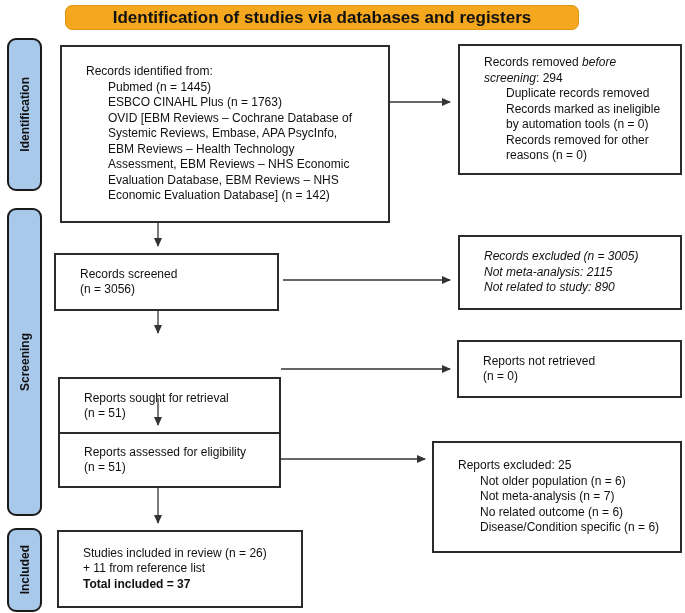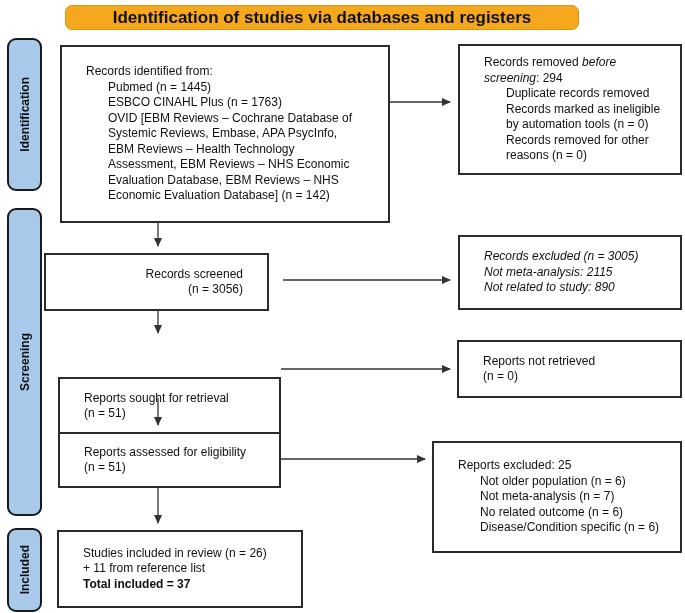--- a/index.html
+++ b/index.html
@@ -32,21 +32,21 @@
   #stage-included{top:528px;height:80px;}
   .box{
     position:absolute; background:#ffffff; border:2px solid var(--box-border);
     box-sizing:border-box; display:flex; flex-direction:column; justify-content:center;
     padding:4px 24px; font-size:12px; line-height:15.5px;
   }
   .box .line{white-space:nowrap;}
   .box .line.indent{padding-left:22px;}
   #box-records-identified{left:60px; top:45px; width:330px; height:178px;}
   #box-records-removed{left:458px; top:44px; width:224px; height:131px;}
-  #box-records-screened{left:44px; top:253px; width:225px; height:58px;align-items:flex-end;}
+  #box-records-screened{left:54px; top:253px; width:225px; height:58px;}
   #box-records-excluded{left:458px; top:235px; width:224px; height:75px;font-style:italic;}
   #box-reports-sought{left:58px; top:340px; width:223px; height:58px;margin-top:37px;}
   #box-reports-not-retrieved{left:457px; top:340px; width:225px; height:58px;}
   #box-reports-assessed{left:58px; top:432px; width:223px; height:56px;}
   #box-reports-excluded{left:432px; top:441px; width:250px; height:112px;}
   #box-studies-included{left:57px; top:530px; width:246px; height:78px;}
   svg.arrows{position:absolute; left:0; top:0; width:685px; height:613px; pointer-events:none;}
 </style>
 </head>
 <body>

